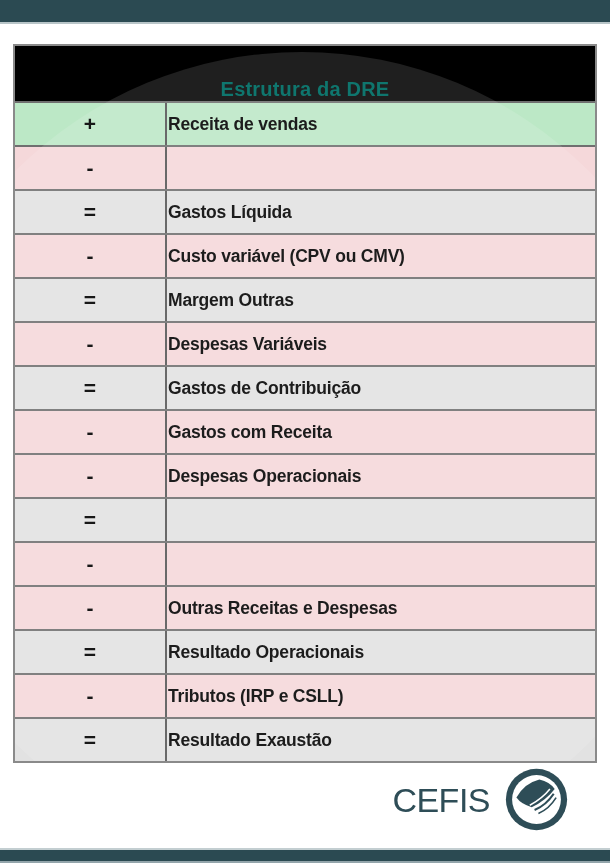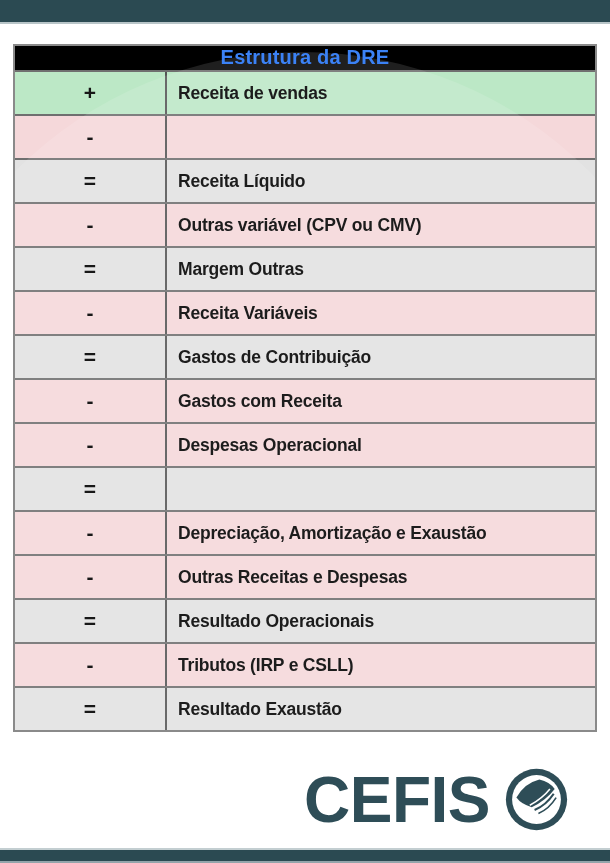--- a/index.html
+++ b/index.html
@@ -24,25 +24,25 @@
     position: absolute;
     left: 13px;
     top: 44px;
     width: 584px;
     border: 2px solid #8a8a8a;
     box-sizing: border-box;
     overflow: hidden;
     background: #ffffff;
   }
   .table-header {
-    height: 24px;
+    height: 55px;
     background: #000000;
-    color: #3b82f6;
-    display: flex;
-    align-items: flex-start;
+    color: #0f766e;
+    display: flex;
+    align-items: flex-end;
     justify-content: center;
     font-size: 20px;
     font-weight: bold;
     letter-spacing: 0.2px;
     position: relative;
   }
   .table-header span { position: relative; z-index: 2; }
   .row {
     display: flex;
     height: 44px;
@@ -57,21 +57,21 @@
     align-items: center;
     justify-content: center;
     font-size: 21px;
     font-weight: bold;
     color: #171717;
   }
   .cell-label {
     flex: 1;
     display: flex;
     align-items: center;
-    padding-left: 11px;
+    padding-left: 1px;
     font-size: 17.5px;
     font-weight: bold;
     color: #1c1c1c;
     letter-spacing: -0.2px;
   }
   .cell-op span, .cell-label span { position: relative; z-index: 2; }
 
   
   .watermark {
     position: absolute;
@@ -89,22 +89,22 @@
   .brand {
     position: absolute;
     top: 766px;
     right: 40px;
     display: flex;
     align-items: center;
     gap: 13px;
   }
   .brand-text {
     color: #2e4d57;
-    font-size: 64px;
-    font-weight: bold;
+    font-size: 34px;
+    font-weight: normal;
     letter-spacing: -0.5px;
     line-height: 1;
   }
   .brand-icon { width: 67px; height: 67px; display: block; }
 </style>
 </head>
 <body>
 
 <div class="page">
 
@@ -130,48 +130,48 @@
     <div class="cell-op">
             <span class="op">-</span>
           </div>
   </div>
 
   <div class="row" style="background: rgb(226, 226, 226);">
     <div class="cell-op">
             <span class="op">=</span>
           </div>
     <div class="cell-label">
-            <span class="label">Receita Líquido</span>
-          </div>
-  </div>
-
-  <div class="row" style="background: rgb(245, 216, 218);">
-    <div class="cell-op">
-            <span class="op">-</span>
-          </div>
-    <div class="cell-label">
-            <span class="label">Outras variável (CPV ou CMV)</span>
+            <span class="label">Gastos Líquida</span>
+          </div>
+  </div>
+
+  <div class="row" style="background: rgb(245, 216, 218);">
+    <div class="cell-op">
+            <span class="op">-</span>
+          </div>
+    <div class="cell-label">
+            <span class="label">Custo variável (CPV ou CMV)</span>
           </div>
   </div>
 
   <div class="row" style="background: rgb(226, 226, 226);">
     <div class="cell-op">
             <span class="op">=</span>
           </div>
     <div class="cell-label">
             <span class="label">Margem Outras</span>
           </div>
   </div>
 
   <div class="row" style="background: rgb(245, 216, 218);">
     <div class="cell-op">
             <span class="op">-</span>
           </div>
     <div class="cell-label">
-            <span class="label">Receita Variáveis</span>
+            <span class="label">Despesas Variáveis</span>
           </div>
   </div>
 
   <div class="row" style="background: rgb(226, 226, 226);">
     <div class="cell-op">
             <span class="op">=</span>
           </div>
     <div class="cell-label">
             <span class="label">Gastos de Contribuição</span>
           </div>
@@ -184,36 +184,33 @@
     <div class="cell-label">
             <span class="label">Gastos com Receita</span>
           </div>
   </div>
 
   <div class="row" style="background: rgb(245, 216, 218);">
     <div class="cell-op">
             <span class="op">-</span>
           </div>
     <div class="cell-label">
-            <span class="label">Despesas Operacional</span>
-          </div>
-  </div>
-
-  <div class="row" style="background: rgb(226, 226, 226);">
-    <div class="cell-op">
-            <span class="op">=</span>
-          </div>
-  </div>
-
-  <div class="row" style="background: rgb(245, 216, 218);">
-    <div class="cell-op">
-            <span class="op">-</span>
-          </div>
-    <div class="cell-label">
-            <span class="label">Depreciação, Amortização e Exaustão</span>
+            <span class="label">Despesas Operacionais</span>
+          </div>
+  </div>
+
+  <div class="row" style="background: rgb(226, 226, 226);">
+    <div class="cell-op">
+            <span class="op">=</span>
+          </div>
+  </div>
+
+  <div class="row" style="background: rgb(245, 216, 218);">
+    <div class="cell-op">
+            <span class="op">-</span>
           </div>
   </div>
 
   <div class="row" style="background: rgb(245, 216, 218);">
     <div class="cell-op">
             <span class="op">-</span>
           </div>
     <div class="cell-label">
             <span class="label">Outras Receitas e Despesas</span>
           </div>

